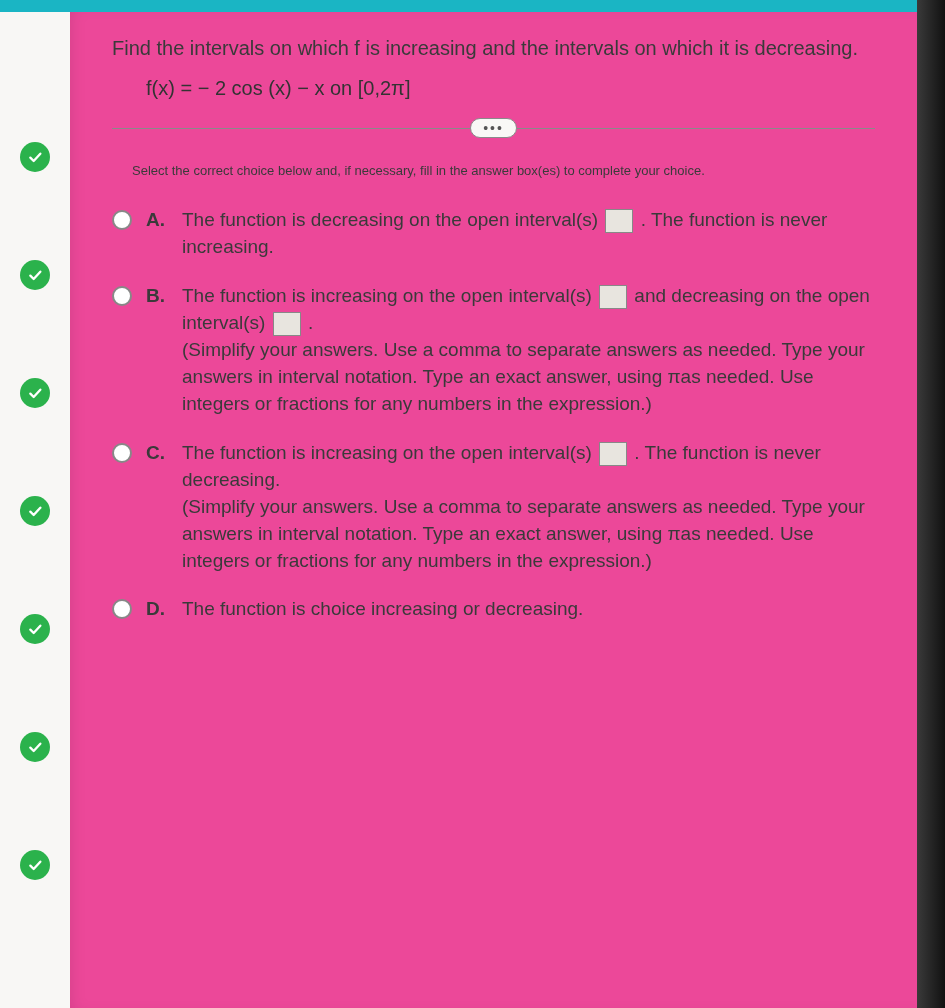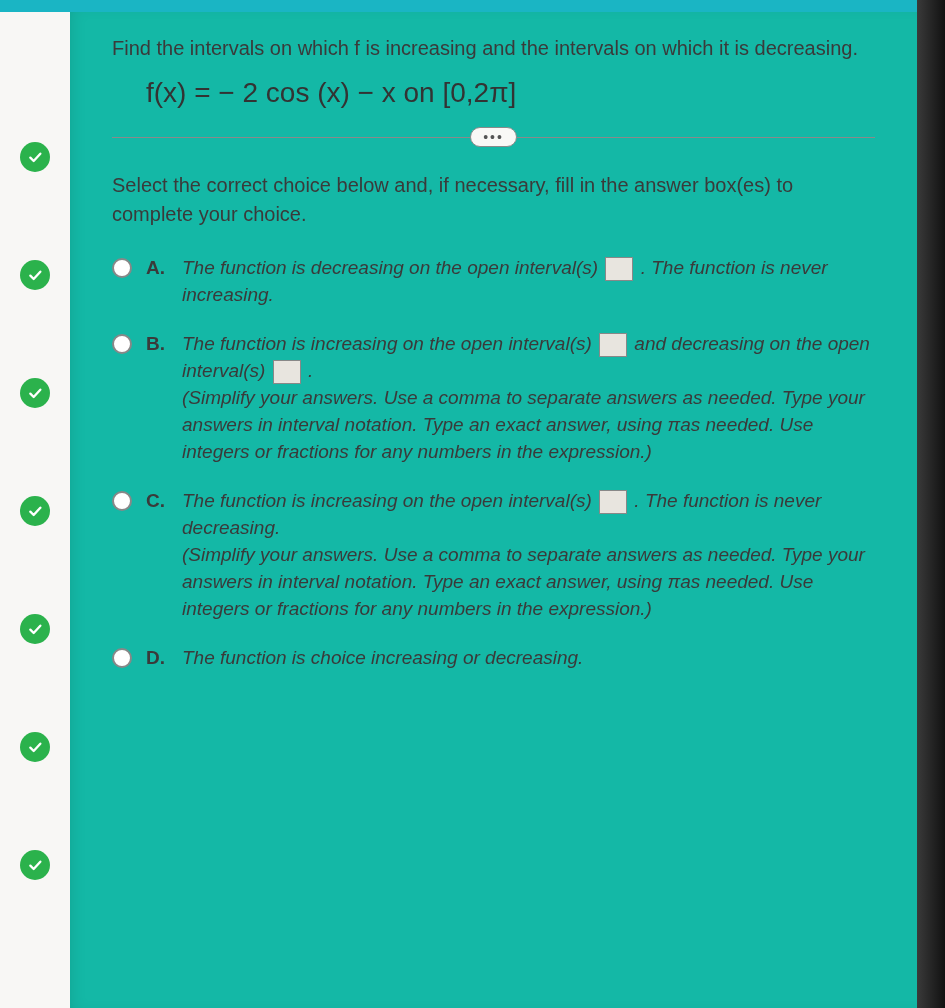--- a/index.html
+++ b/index.html
@@ -41,40 +41,40 @@
     align-items: center;
     justify-content: center;
   }
   .check-badge svg { width: 16px; height: 16px; }
   .content-wrap {
     position: absolute;
     left: 70px;
     right: 28px;
     top: 12px;
     bottom: 0;
-    background: #14b8a6;
+    background: #ec4899;
     padding: 22px 42px 0 42px;
     color: #333;
     box-shadow: inset 8px 0 18px -10px rgba(0,0,0,0.15);
   }
   .right-shadow {
     position: absolute;
     right: 0;
     top: 0;
     bottom: 0;
     width: 28px;
     background: linear-gradient(90deg, #3a3a3a 0%, #111 100%);
   }
   .question-text {
     font-size: 20px;
     line-height: 1.45;
     color: #3a3a3a;
   }
   .formula {
-    font-size: 28px;
+    font-size: 20px;
     margin: 14px 0 18px 34px;
     color: #333;
   }
   .divider-row {
     display: flex;
     align-items: center;
     margin: 6px 0 24px 0;
   }
   .hr { flex: 1; height: 1px; background: #8a8a8a; }
   .dots-pill {
@@ -86,24 +86,25 @@
     align-items: center;
     justify-content: center;
     font-size: 14px;
     color: #555;
     background: #f9f8f6;
     margin: 0 -1px;
     z-index: 1;
     letter-spacing: 2px;
   }
   .instruction {
-    font-size: 20px;
+    font-size: 13px;
     line-height: 1.45;
     margin-bottom: 26px;
     color: #3a3a3a;
+    margin-left: 20px;
   }
   .choice {
     display: flex;
     align-items: flex-start;
     gap: 14px;
     margin-bottom: 22px;
     font-size: 19px;
     line-height: 1.42;
     color: #3a3a3a;
   }
@@ -114,21 +115,21 @@
     border: 2px solid #888;
     border-radius: 50%;
     margin-top: 3px;
     background: #fff;
   }
   .choice-letter {
     flex: 0 0 auto;
     font-weight: bold;
     min-width: 22px;
   }
-  .choice-body { flex: 1; font-style: italic; }
+  .choice-body { flex: 1; }
   .answer-box {
     display: inline-block;
     width: 28px;
     height: 24px;
     border: 1px solid #888;
     background: #e8e5df;
     vertical-align: middle;
     margin: 0 2px;
   }
   .hint {

